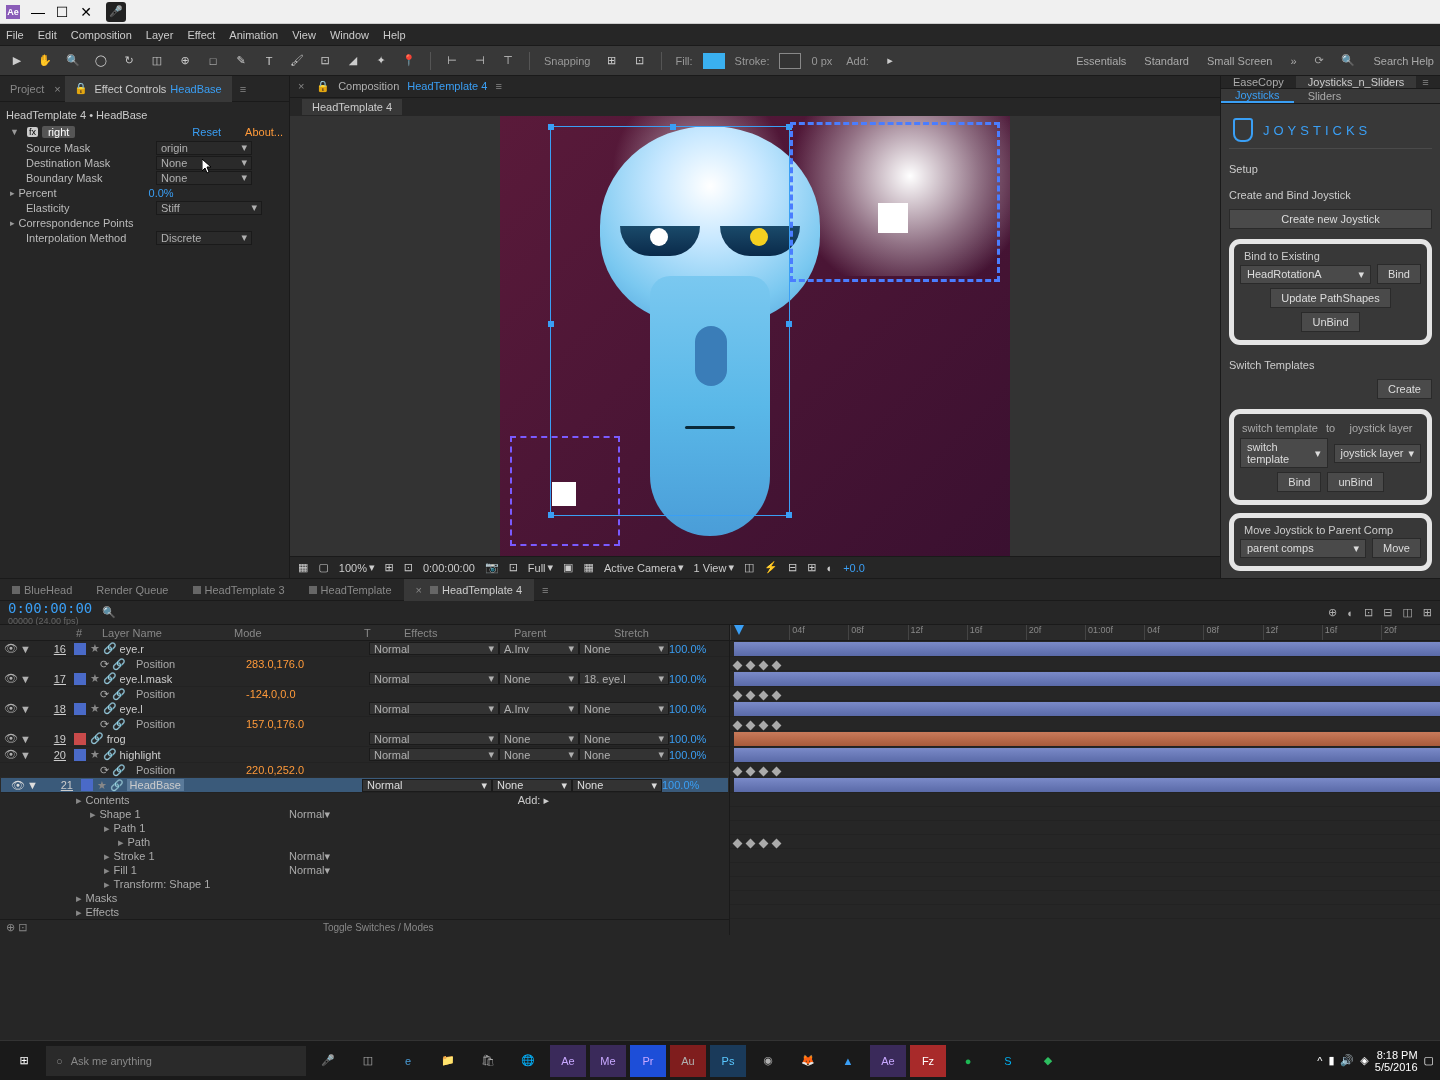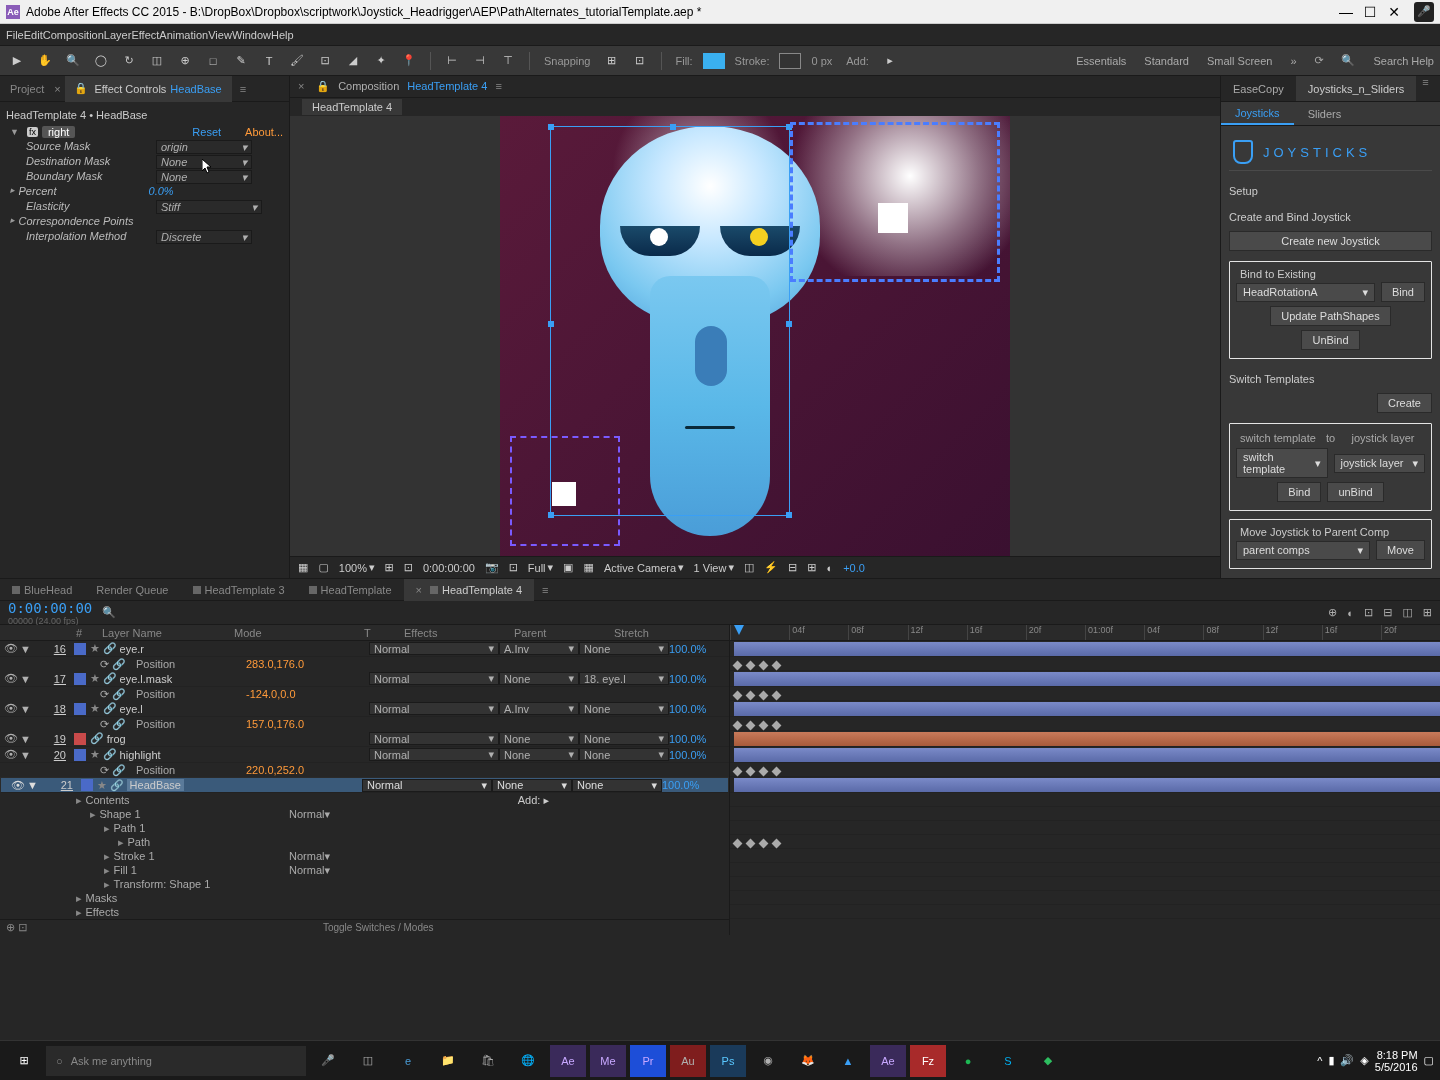--- a/index.html
+++ b/index.html
@@ -2,21 +2,21 @@
 <html><head>
 <meta charset="utf-8">
 <style>
 * { margin: 0; padding: 0; box-sizing: border-box; font-family: "Segoe UI", Tahoma, sans-serif; font-size: 11px; }
 body { background: #262626; color: #b0b0b0; overflow: hidden; width: 1440px; height: 1080px; }
 .titlebar { background: #f0f0f0; color: #000; height: 24px; display: flex; align-items: center; padding: 0 6px; border-bottom: 1px solid #ccc; }
 .titlebar .ae-icon { width: 14px; height: 14px; background: #8a5cb8; margin-right: 6px; display: flex; align-items: center; justify-content: center; font-size: 9px; color: #fff; font-weight: bold; }
 .titlebar .title { flex: 1; font-size: 12px; }
 .titlebar .winbtn { width: 24px; text-align: center; cursor: pointer; font-size: 14px; }
 .titlebar .mic { width: 20px; height: 20px; background: #222; border-radius: 3px; margin-left: 8px; display: flex; align-items: center; justify-content: center; color: #fff; }
-.menubar { background: #262626; height: 22px; display: flex; align-items: center; padding: 0 6px; border-bottom: 1px solid #1a1a1a; }
+.menubar { background: #262626; height: 22px; display: flex; align-items: center; padding: 0 6px; gap: 14px; border-bottom: 1px solid #1a1a1a; }
 .menubar span { color: #ccc; cursor: pointer; }
 .toolbar { background: #383838; height: 30px; display: flex; align-items: center; padding: 0 6px; gap: 6px; border-bottom: 1px solid #1a1a1a; }
 .toolbar .tool { width: 22px; height: 22px; display: flex; align-items: center; justify-content: center; color: #ccc; cursor: pointer; }
 .toolbar .sep { width: 1px; height: 18px; background: #555; margin: 0 4px; }
 .toolbar .label { color: #999; margin: 0 4px; }
 .toolbar .swatch { width: 22px; height: 16px; display: inline-block; }
 .toolbar .right { margin-left: auto; display: flex; gap: 18px; align-items: center; color: #aaa; }
 .toolbar .right span { cursor: pointer; }
 .main { display: flex; height: 502px; }
 .left-panel { width: 290px; background: #262626; border-right: 1px solid #1a1a1a; }
@@ -26,21 +26,21 @@
 .panel-tab .blue { color: #3a9ff5; margin-left: 4px; }
 .tab-close { color: #888; margin-right: 4px; cursor: pointer; }
 .ec-body { padding: 4px 6px; }
 .ec-header { color: #ccc; padding: 3px 0; font-size: 11px; }
 .ec-row { display: flex; align-items: center; height: 16px; padding-left: 4px; }
 .ec-fx { display: flex; align-items: center; gap: 4px; }
 .ec-fx .fx-badge { background: #ccc; color: #000; font-size: 9px; padding: 0 2px; border-radius: 2px; }
 .ec-fx .fxname { background: #555; color: #fff; padding: 0 6px; border-radius: 2px; }
 .ec-fx .reset { color: #3a9ff5; margin-left: auto; margin-right: 20px; cursor: pointer; }
 .ec-fx .about { color: #ff9a3a; cursor: pointer; }
-.ec-prop { display: flex; height: 15px; padding-left: 20px; font-style: italic; }
+.ec-prop { display: flex; align-items: center; height: 15px; padding-left: 20px; }
 .ec-prop .name { width: 130px; color: #bbb; }
 .ec-prop .dd { width: 96px; background: #2a2a2a; border: 1px solid #1a1a1a; padding: 0 4px; display: flex; justify-content: space-between; align-items: center; cursor: pointer; height: 14px; }
 .ec-prop .link { color: #3a9ff5; }
 .tri { color: #999; margin-right: 4px; font-size: 9px; }
 .center-panel { flex: 1; background: #262626; display: flex; flex-direction: column; }
 .comp-tabs { height: 26px; display: flex; align-items: center; padding: 0 8px; gap: 8px; border-bottom: 1px solid #1a1a1a; }
 .comp-nested { height: 22px; padding: 0 12px; display: flex; align-items: center; }
 .comp-nested .pill { background: #383838; padding: 2px 10px; color: #ccc; }
 .viewer { flex: 1; background: #333; display: flex; align-items: center; justify-content: center; position: relative; }
 .canvas { width: 510px; height: 440px; background: linear-gradient(135deg, #5a1a3a 0%, #4a1535 50%, #3a1030 100%); position: relative; overflow: hidden; }
@@ -73,21 +73,21 @@
 .rp-body { padding: 8px; display: flex; flex-direction: column; gap: 6px; }
 .rp-logo { display: flex; align-items: center; gap: 10px; padding: 6px 4px; border-bottom: 1px solid #4a4a4a; }
 .rp-logo .icon { width: 20px; height: 24px; border: 2px solid #3a9ff5; border-radius: 3px 3px 8px 8px; position: relative; }
 .rp-logo .title { color: #3a9ff5; letter-spacing: 4px; font-size: 13px; }
 .rp-section { color: #ccc; margin-top: 8px; }
 .rp-row { display: flex; gap: 6px; align-items: center; padding: 2px 0; }
 .btn { background: #4a4a4a; border: 1px solid #2a2a2a; color: #ddd; padding: 3px 10px; cursor: pointer; text-align: center; }
 .btn.blue { color: #3a9ff5; }
 .btn.full { flex: 1; }
 .sel { background: #4a4a4a; border: 1px solid #2a2a2a; color: #ddd; padding: 2px 6px; display: flex; justify-content: space-between; align-items: center; cursor: pointer; }
-.fieldset { border: 1px solid #e5e5e5; padding: 6px; border-radius: 1px; margin-top: 2px; }
+.fieldset { border: 5px solid #e5e5e5; padding: 6px; border-radius: 11px; margin-top: 2px; }
 .timeline { height: 346px; background: #262626; border-top: 1px solid #1a1a1a; display: flex; flex-direction: column; }
 .tl-tabs { height: 22px; display: flex; align-items: center; border-bottom: 1px solid #1a1a1a; }
 .tl-tab { padding: 0 12px; display: flex; align-items: center; gap: 4px; color: #888; cursor: pointer; height: 22px; }
 .tl-tab.active { background: #383838; color: #ccc; }
 .tl-tab .sq { width: 8px; height: 8px; background: #666; }
 .tl-head { height: 24px; display: flex; align-items: center; padding: 0 8px; gap: 10px; border-bottom: 1px solid #1a1a1a; }
 .tl-time { color: #3a9ff5; font-size: 14px; font-family: monospace; }
 .tl-fps { color: #666; font-size: 9px; }
 .tl-body { flex: 1; display: flex; }
 .tl-left { width: 730px; border-right: 1px solid #1a1a1a; display: flex; flex-direction: column; }
@@ -127,21 +127,20 @@
 .taskbar .right { margin-left: auto; display: flex; align-items: center; gap: 6px; color: #fff; font-size: 10px; }
 .tl-foot { height: 16px; background: #262626; border-top: 1px solid #1a1a1a; display: flex; align-items: center; justify-content: center; color: #888; }
 .tog { color: #888; font-size: 10px; }
 .cursor-arrow { position: absolute; width: 12px; height: 16px; pointer-events: none; z-index: 100; }
 </style>
 </head>
 <body>
 
 <div class="titlebar">
   <div class="ae-icon">Ae</div>
-  <div class="title">Adobe After Effects CC 2015 - B:\DropBox\Dropbox\scriptwork\Joystick_Headrigger\AEP\PathAlternates_tutorialTemplate.aep *</div>
   <div class="winbtn">—</div>
   <div class="winbtn">☐</div>
   <div class="winbtn">✕</div>
   <div class="mic">🎤</div>
 </div>
 
 <div class="menubar">
   <span>File</span>
   <span>Edit</span>
   <span>Composition</span>

